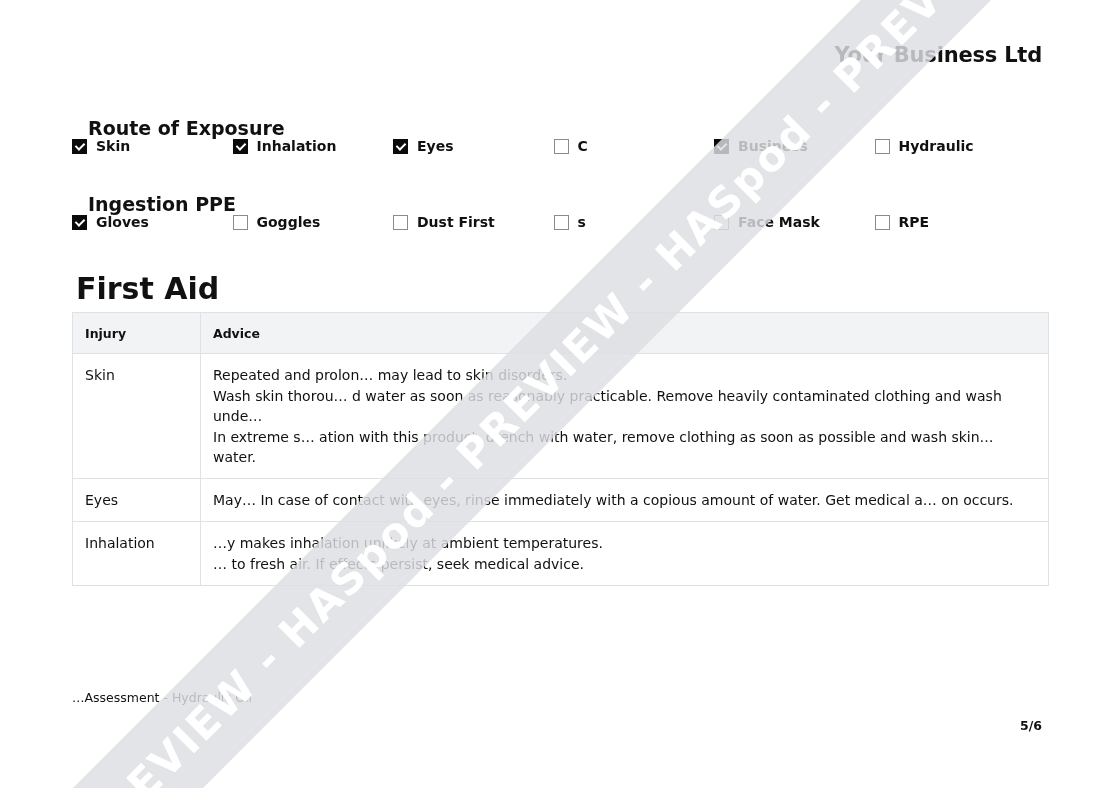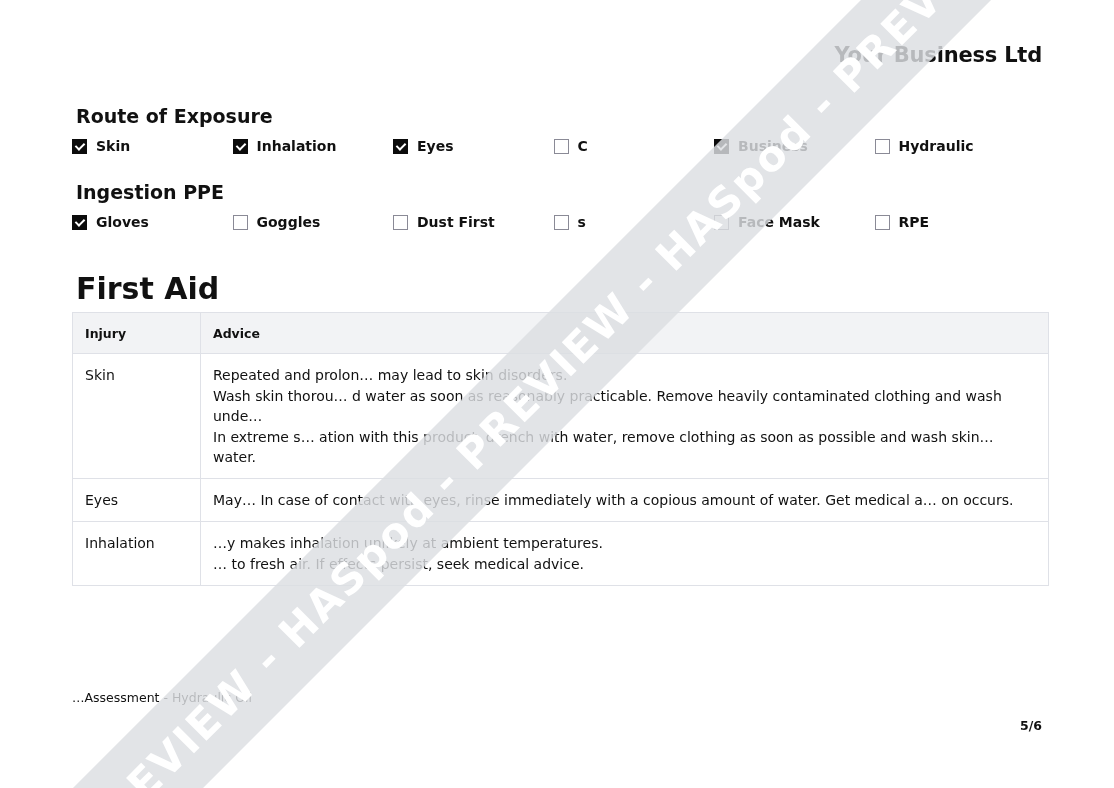--- a/index.html
+++ b/index.html
@@ -1,19 +1,19 @@
 <!DOCTYPE html>
 <html><head>
 <meta charset="utf-8">
 <style>
   html, body { margin:0; padding:0; }
   body { width:1114px; height:788px; background:#ffffff; position:relative; overflow:hidden;
          font-family:"DejaVu Sans", sans-serif; color:#111; }
   .company { position:absolute; right:72px; top:43px; font-size:21px; font-weight:bold; letter-spacing:-0.2px; }
-  .section-h { position:absolute; left:72px; font-size:19px; font-weight:bold; margin:4px; }
+  .section-h { position:absolute; left:72px; font-size:19px; font-weight:bold; margin:16px; }
   .cb-row { position:absolute; left:72px; display:flex; width:970px; }
   .cb-item { width:160.5px; display:flex; align-items:center; font-size:14px; font-weight:bold; }
   .box { width:15px; height:15px; box-sizing:border-box; border:1.5px solid #8a8a96; background:#fff;
          margin-right:9px; position:relative; flex:none; }
   .box.checked { background:#0b0b0b; border-color:#0b0b0b; }
   .box.checked::after { content:""; position:absolute; left:4px; top:1px; width:4px; height:7px;
          border:solid #fff; border-width:0 2px 2px 0; transform:rotate(45deg); }
   .first-aid { position:absolute; left:72px; top:267px; font-size:30px; font-weight:bold; margin:4px; }
   table { position:absolute; left:72px; top:312px; width:977px; border-collapse:collapse;
           font-size:14px; }

